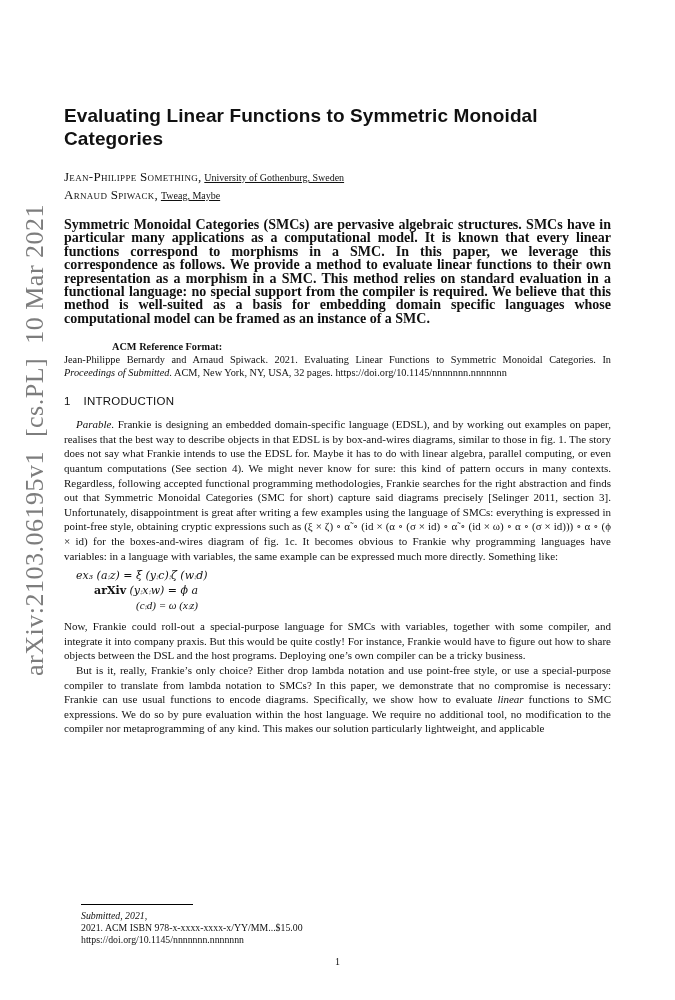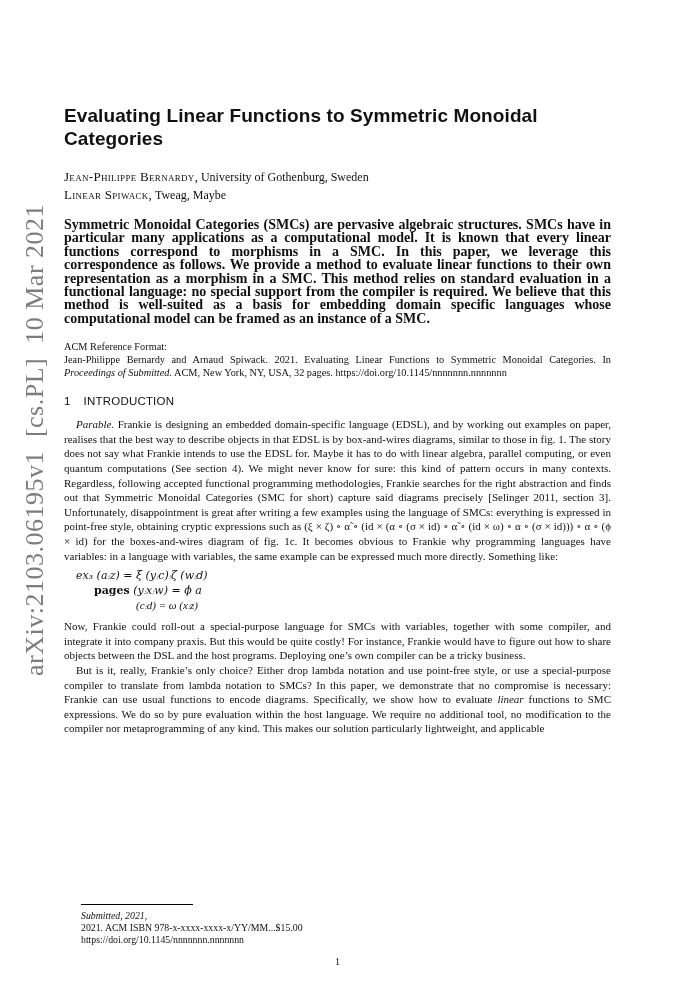--- a/index.html
+++ b/index.html
@@ -18,26 +18,26 @@
 
   .title {
     font-family:"Liberation Sans","DejaVu Sans",sans-serif;
     font-size:19px; font-weight:700; line-height:23px; width:520px;
     margin-bottom:18px; letter-spacing:0.1px;
   }
 
   .authors { margin-bottom:14px; }
   .author-line { font-size:11px; line-height:17px; }
   .author-name { font-variant:small-caps; font-size:13px; letter-spacing:0.3px; }
-  .author-affil { font-size:12px; }
+  .author-affil { font-size:10px;text-decoration:underline; }
 
   .abstract { font-size:14px; line-height:13.4px; text-align:justify; margin-bottom:15px;font-weight:bold; }
 
   .acm-ref { font-size:10.3px; line-height:13px; text-align:justify; margin-bottom:16px; }
-  .acm-heading { display:block; font-weight:400; }
+  .acm-heading { display:block; font-weight:700;margin-left:48px; }
 
   .italic { font-style:italic; }
   .doi-link { color:inherit; text-decoration:none; }
 
   .section-heading {
     font-family:"Liberation Sans","DejaVu Sans",sans-serif;
     font-size:11.5px; font-weight:400; margin:0 0 10px 0; letter-spacing:0.2px;
   }
   .sec-num { margin-right:13px; }
 
@@ -62,35 +62,35 @@
 
 <div class="page">
 
   <div class="watermark">arXiv:2103.06195v1  [cs.PL]  10 Mar 2021</div>
 
   <div class="content">
 
     <h1 class="title">Evaluating Linear Functions to Symmetric Monoidal Categories</h1>
 
     <div class="authors">
-      <div class="author-line"><span class="author-name">Jean-Philippe Bernardy,</span> <span class="author-affil">University of Gothenburg, Sweden</span></div>
-      <div class="author-line"><span class="author-name">Linear Spiwack,</span> <span class="author-affil">Tweag, Maybe</span></div>
+      <div class="author-line"><span class="author-name">Jean-Philippe Something,</span> <span class="author-affil">University of Gothenburg, Sweden</span></div>
+      <div class="author-line"><span class="author-name">Arnaud Spiwack,</span> <span class="author-affil">Tweag, Maybe</span></div>
     </div>
 
     <p class="abstract">Symmetric Monoidal Categories (SMCs) are pervasive algebraic structures. SMCs have in particular many applications as a computational model. It is known that every linear functions correspond to morphisms in a SMC. In this paper, we leverage this correspondence as follows. We provide a method to evaluate linear functions to their own representation as a morphism in a SMC. This method relies on standard evaluation in a functional language: no special support from the compiler is required. We believe that this method is well-suited as a basis for embedding domain specific languages whose computational model can be framed as an instance of a SMC.</p>
 
     <div class="acm-ref"><span class="acm-heading">ACM Reference Format:</span><span>Jean-Philippe Bernardy and Arnaud Spiwack. 2021. Evaluating Linear Functions to Symmetric Monoidal Categories. In </span><span class="italic">Proceedings of Submitted.</span><span> ACM, New York, NY, USA, 32 pages. </span><a class="doi-link">https://doi.org/10.1145/nnnnnnn.nnnnnnn</a></div>
 
     <h2 class="section-heading"><span class="sec-num">1</span><span>INTRODUCTION</span></h2>
 
     <p class="body indent"><span class="italic">Parable.</span><span> Frankie is designing an embedded domain-specific language (EDSL), and by working out examples on paper, realises that the best way to describe objects in that EDSL is by box-and-wires diagrams, similar to those in fig. 1. The story does not say what Frankie intends to use the EDSL for. Maybe it has to do with linear algebra, parallel computing, or even quantum computations (See section 4). We might never know for sure: this kind of pattern occurs in many contexts. Regardless, following accepted functional programming methodologies, Frankie searches for the right abstraction and finds out that Symmetric Monoidal Categories (SMC for short) capture said diagrams precisely [Selinger 2011, section 3]. Unfortunately, disappointment is great after writing a few examples using the language of SMCs: everything is expressed in point-free style, obtaining cryptic expressions such as (ξ × ζ) ∘ α̃ ∘ (id × (α ∘ (σ × id) ∘ α̃ ∘ (id × ω) ∘ α ∘ (σ × id))) ∘ α ∘ (ϕ × id) for the boxes-and-wires diagram of fig. 1c. It becomes obvious to Frankie why programming languages have variables: in a language with variables, the same example can be expressed much more directly. Something like:</span></p>
 
     <div class="math-block">
       <div class="math-l1">ex₃ (a⨾z) = ξ (y⨾c)⨾ζ (w⨾d)</div>
-      <div class="math-l2"><span class="kw">pages</span><span> (y⨾x⨾w) = ϕ a</span></div>
+      <div class="math-l2"><span class="kw">arXiv</span><span> (y⨾x⨾w) = ϕ a</span></div>
       <div class="math-l3">(c⨾d) = ω (x⨾z)</div>
     </div>
 
     <p class="body">Now, Frankie could roll-out a special-purpose language for SMCs with variables, together with some compiler, and integrate it into company praxis. But this would be quite costly! For instance, Frankie would have to figure out how to share objects between the DSL and the host programs. Deploying one’s own compiler can be a tricky business.</p>
 
     <p class="body indent"><span>But is it, really, Frankie’s only choice? Either drop lambda notation and use point-free style, or use a special-purpose compiler to translate from lambda notation to SMCs? In this paper, we demonstrate that no compromise is necessary: Frankie can use usual functions to encode diagrams. Specifically, we show how to evaluate </span><span class="italic">linear</span><span> functions to SMC expressions. We do so by pure evaluation within the host language. We require no additional tool, no modification to the compiler nor metaprogramming of any kind. This makes our solution particularly lightweight, and applicable</span></p>
 
   </div>
 
   <div class="footer">

